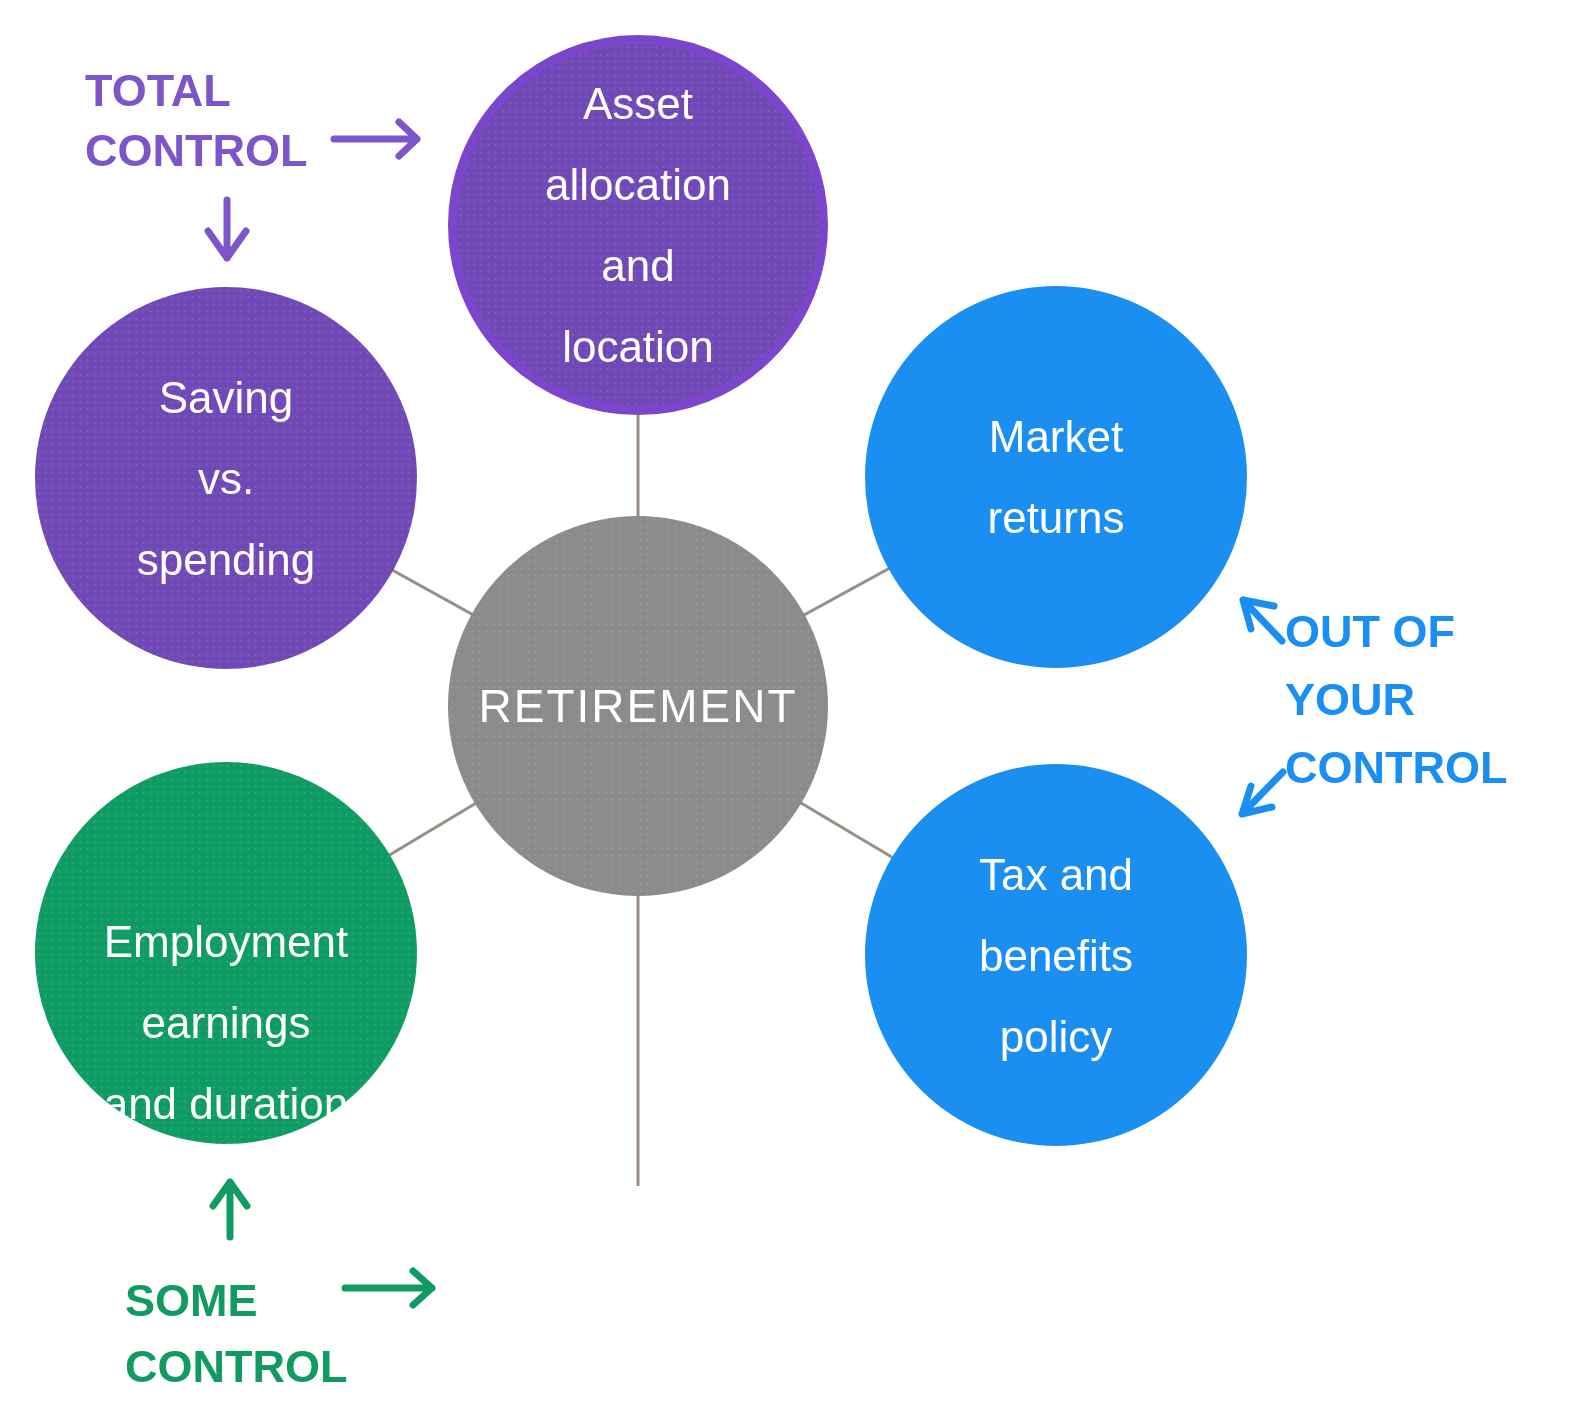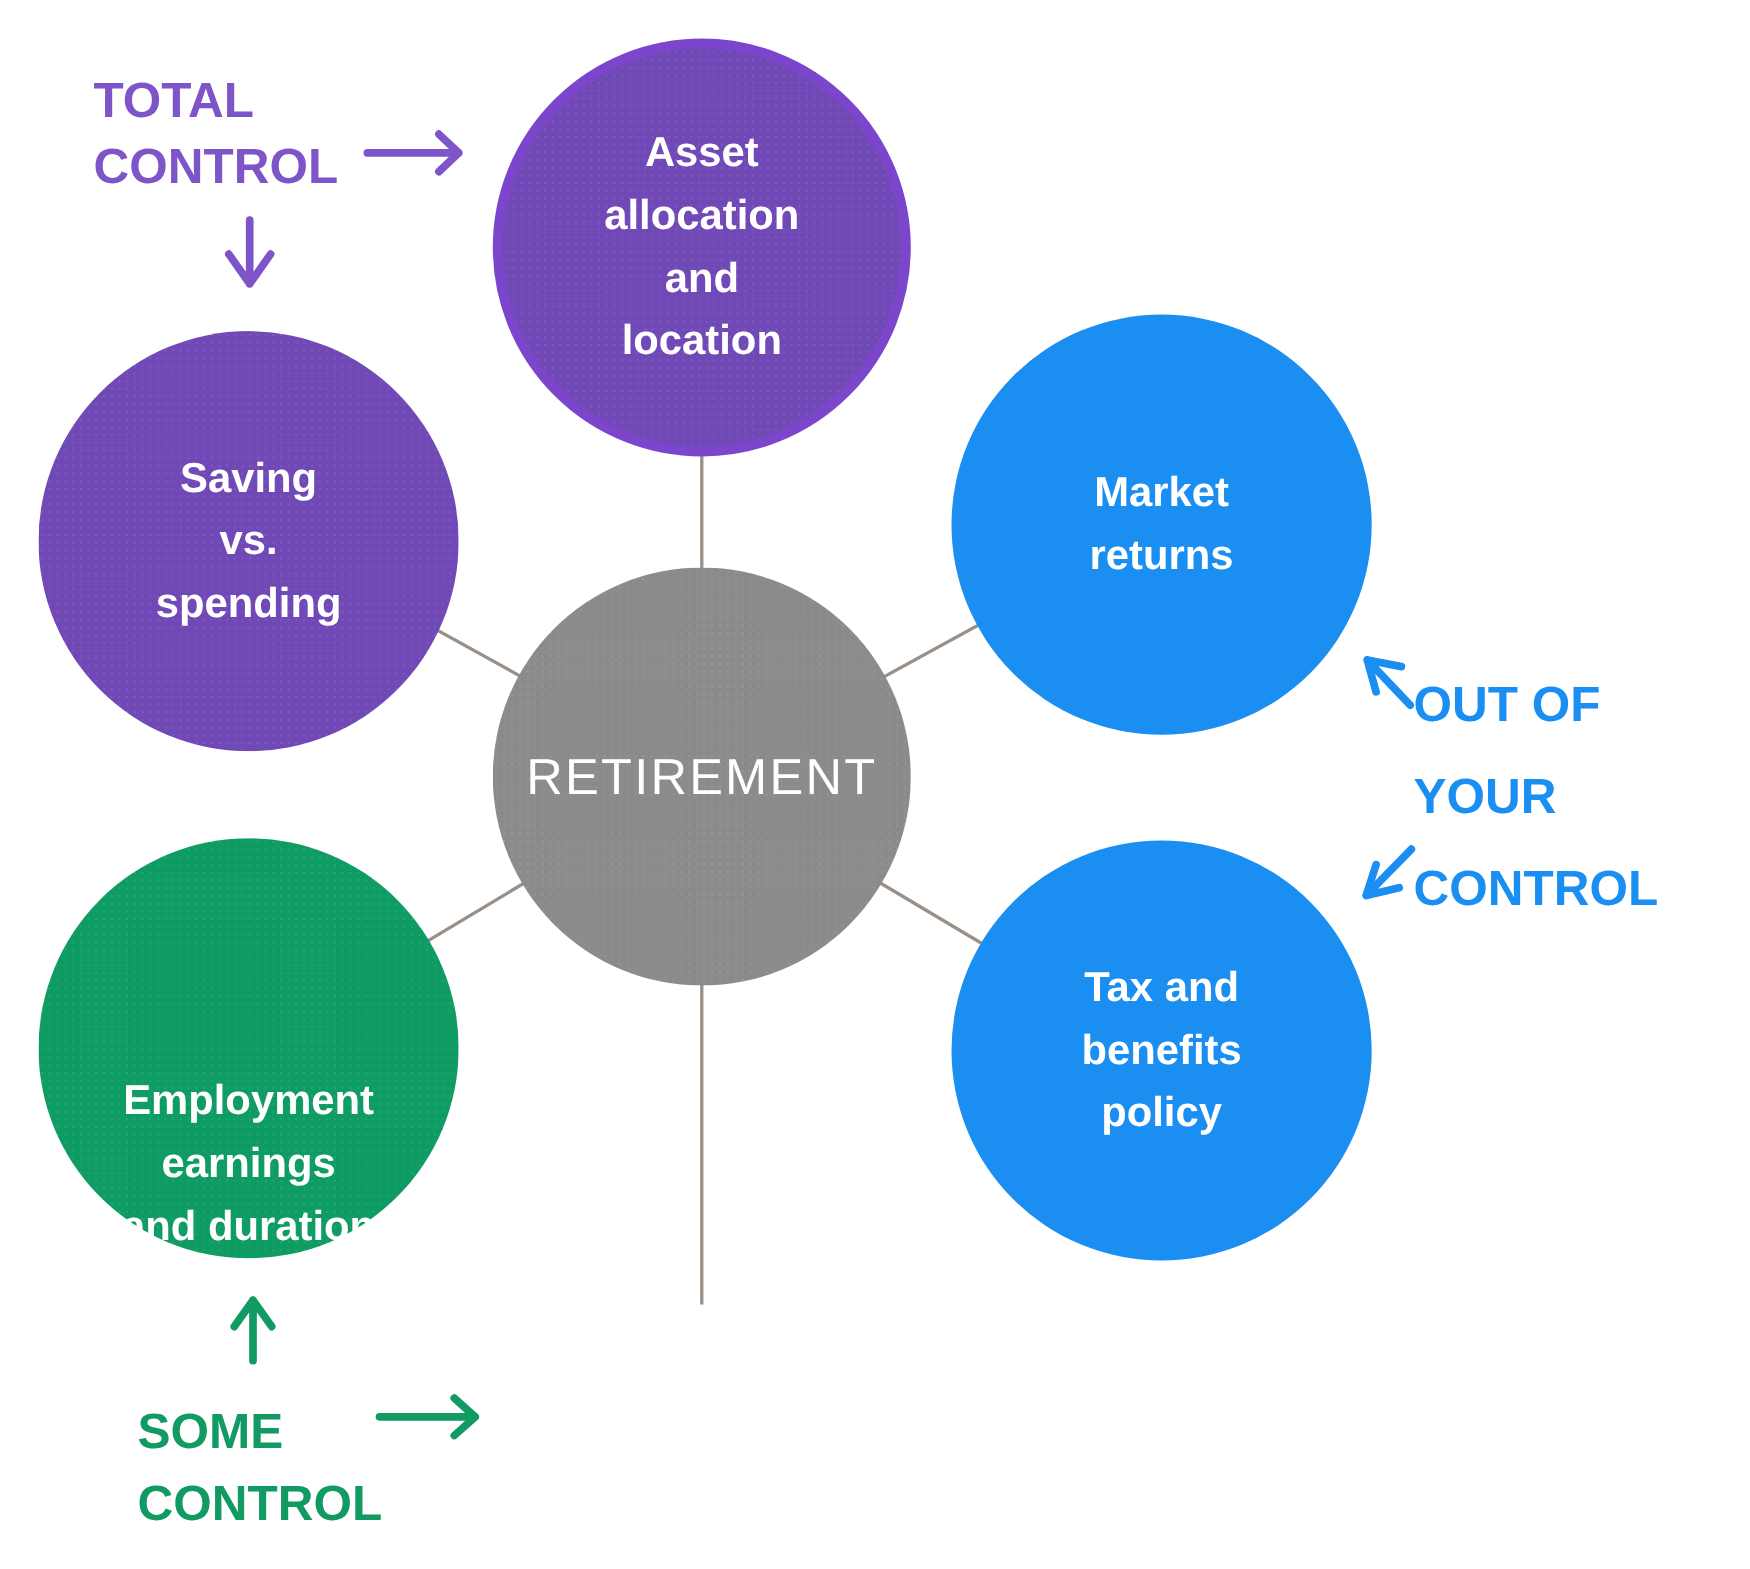--- a/index.html
+++ b/index.html
@@ -58,43 +58,43 @@
     background-size: 7px 7px;
   }
   .node.purple { background-color: var(--c-purple); }
   .node.purple.ring { border: 9px solid var(--c-purple-rim); }
   .node.blue   { background-color: var(--c-blue); }
   .node.green  { background-color: var(--c-green); align-items: flex-end; }
   .node.gray   { background-color: var(--c-gray); }
 
   .node-label {
     color: var(--c-white);
-    font-size: 38px;
-    font-weight: 700;
-    line-height: 57px;
+    font-size: 44px;
+    font-weight: 400;
+    line-height: 81px;
     white-space: pre-line;
   }
   .center-label {
     color: var(--c-white);
     font-size: 46px;
     font-weight: 400;
     letter-spacing: 2px;
     white-space: pre-line;
   }
 
   .annotation {
     position: absolute;
     z-index: 2;
     text-align: left;
     font-size: 45px;
     font-weight: 600;
     white-space: pre-line;
   }
   .annotation.t-purple { color: var(--c-purple-text); line-height: 60px; }
-  .annotation.t-blue   { color: var(--c-blue-text);   line-height: 84px; }
+  .annotation.t-blue   { color: var(--c-blue-text);   line-height: 68px; }
   .annotation.t-green  { color: var(--c-green-text);  line-height: 66px; }
 </style>
 </head>
 <body>
 
 <div class="canvas">
 
   <svg class="layer connectors" viewBox="0 0 1591 1426">
     <line class="connector" x1="638" y1="706" x2="638" y2="225"></line>
     <line class="connector" x1="638" y1="706" x2="226" y2="478"></line>
@@ -104,21 +104,21 @@
     <line class="connector" x1="638" y1="706" x2="638" y2="1186"></line>
   </svg>
 
   <div class="node purple ring textured" style="left:448px; top:35px; width:380px; height:380px;">
     <div class="node-label">Asset
 allocation
 and
 location</div>
   </div>
 
-  <div class="node purple textured" style="left:35px; top:301px; width:382px; height:382px;align-items:center;">
+  <div class="node purple textured" style="left:35px; top:287px; width:382px; height:382px;align-items:center;">
     <div class="node-label">Saving
 vs.
 spending</div>
   </div>
 
   <div class="node blue" style="left:865px; top:286px; width:382px; height:382px;">
     <div class="node-label">Market
 returns</div>
   </div>
 

